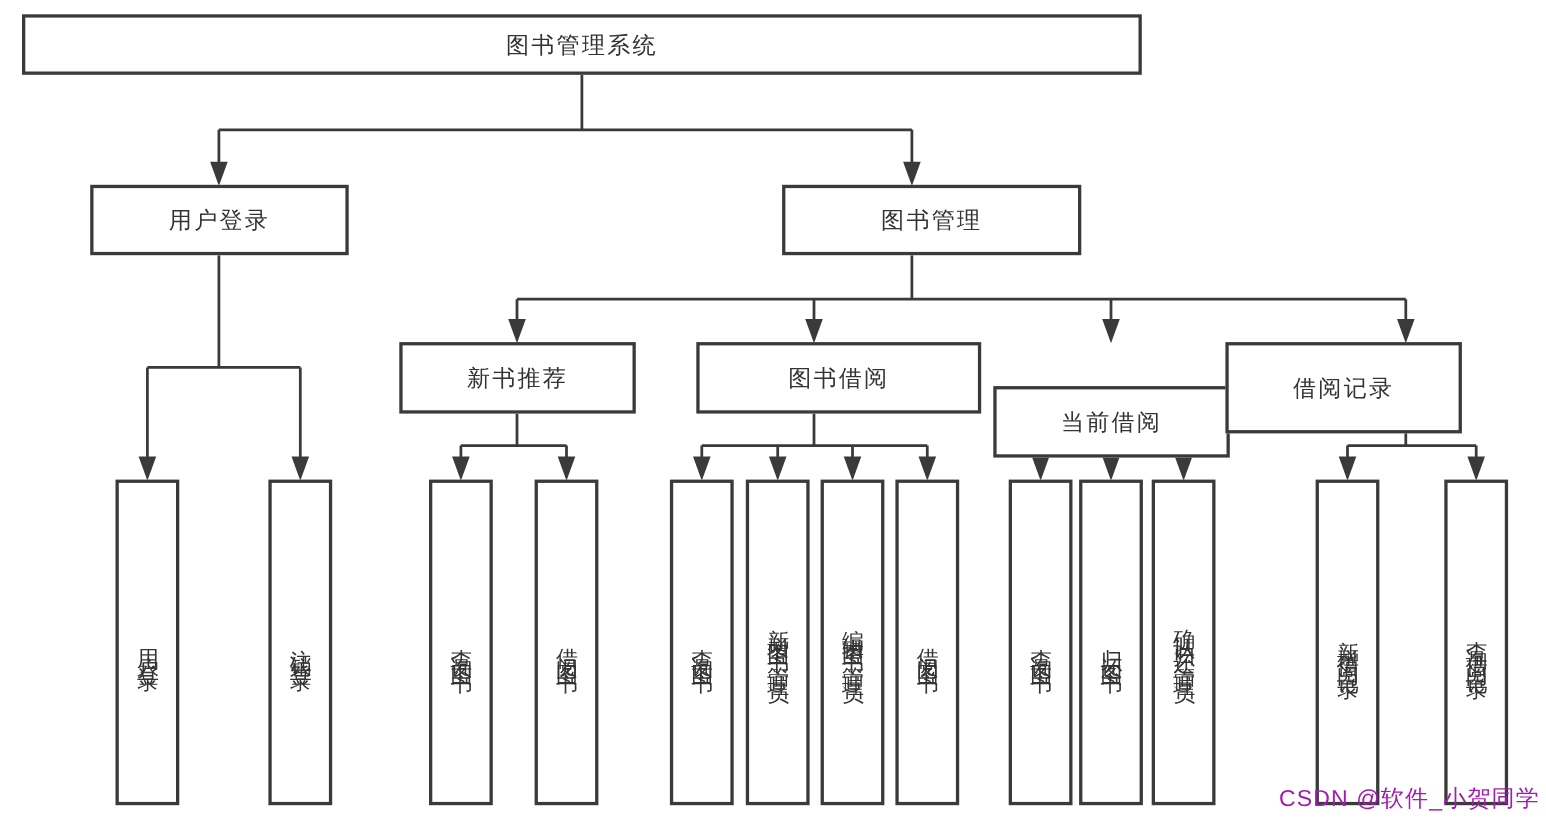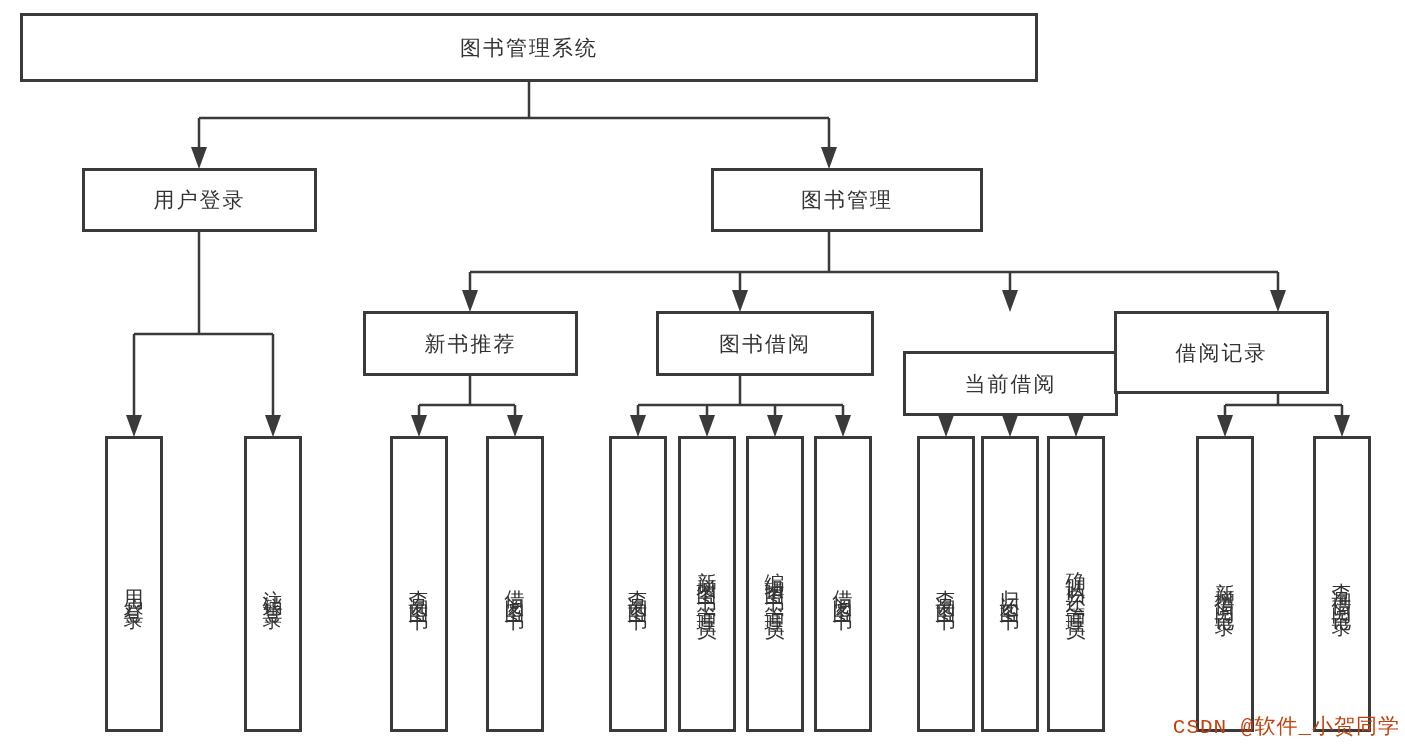--- a/index.html
+++ b/index.html
@@ -20,21 +20,21 @@
     border:3px solid #3a3a3a;background:#ffffff;
     display:flex;align-items:center;justify-content:center;z-index:2;
   }
   .vlabel{
     writing-mode:vertical-rl;text-orientation:mixed;
     font-size:20px;color:#333333;letter-spacing:7px;line-height:1.1;margin-bottom:-7px;
     white-space:nowrap;
   }
   .watermark{
     position:absolute;top:712px;right:5px;z-index:5;
-    font-size:21px;color:#c2410c;letter-spacing:1px;white-space:nowrap;font-family:Liberation Mono, monospace;
+    font-size:21px;color:#a21caf;letter-spacing:1px;white-space:nowrap;
   }
 </style>
 </head>
 <body>
 
 <div class="canvas">
 
   <svg class="wires" viewBox="0 0 1405 747">
     <path class="wire" d="M529 68 V118 M199 118 H829 M199 118 V150 M829 118 V150"></path>
     <path class="wire" d="M199 232 V334 M134 334 H273 M134 334 V420 M273 334 V420"></path>
@@ -58,35 +58,35 @@
     <polygon class="arrowhead" points="699,415 715,415 707,437"></polygon>
     <polygon class="arrowhead" points="767,415 783,415 775,437"></polygon>
     <polygon class="arrowhead" points="835,415 851,415 843,437"></polygon>
     <polygon class="arrowhead" points="938,415 954,415 946,437"></polygon>
     <polygon class="arrowhead" points="1002,415 1018,415 1010,437"></polygon>
     <polygon class="arrowhead" points="1068,415 1084,415 1076,437"></polygon>
     <polygon class="arrowhead" points="1217,415 1233,415 1225,437"></polygon>
     <polygon class="arrowhead" points="1334,415 1350,415 1342,437"></polygon>
   </svg>
 
-  <div class="hnode" style="left:20px;top:13px;width:1018px;height:69px;">
+  <div class="hnode" style="left:20px;top:13px;width:1018px;height:55px;">
     <span class="label">图书管理系统</span>
   </div>
 
   <div class="hnode" style="left:82px;top:168px;width:235px;height:64px;">
     <span class="label">用户登录</span>
   </div>
   <div class="hnode" style="left:711px;top:168px;width:272px;height:64px;">
     <span class="label">图书管理</span>
   </div>
 
   <div class="hnode" style="left:363px;top:311px;width:215px;height:65px;">
     <span class="label">新书推荐</span>
   </div>
-  <div class="hnode" style="left:633px;top:311px;width:218px;height:65px;margin-left:23px;">
+  <div class="hnode" style="left:633px;top:311px;width:259px;height:65px;">
     <span class="label">图书借阅</span>
   </div>
   <div class="hnode" style="left:903px;top:311px;width:215px;height:65px;margin-top:40px;">
     <span class="label">当前借阅</span>
   </div>
   <div class="hnode" style="left:1114px;top:311px;width:215px;height:83px;">
     <span class="label">借阅记录</span>
   </div>
 
   <div class="vnode" style="left:105px;">

